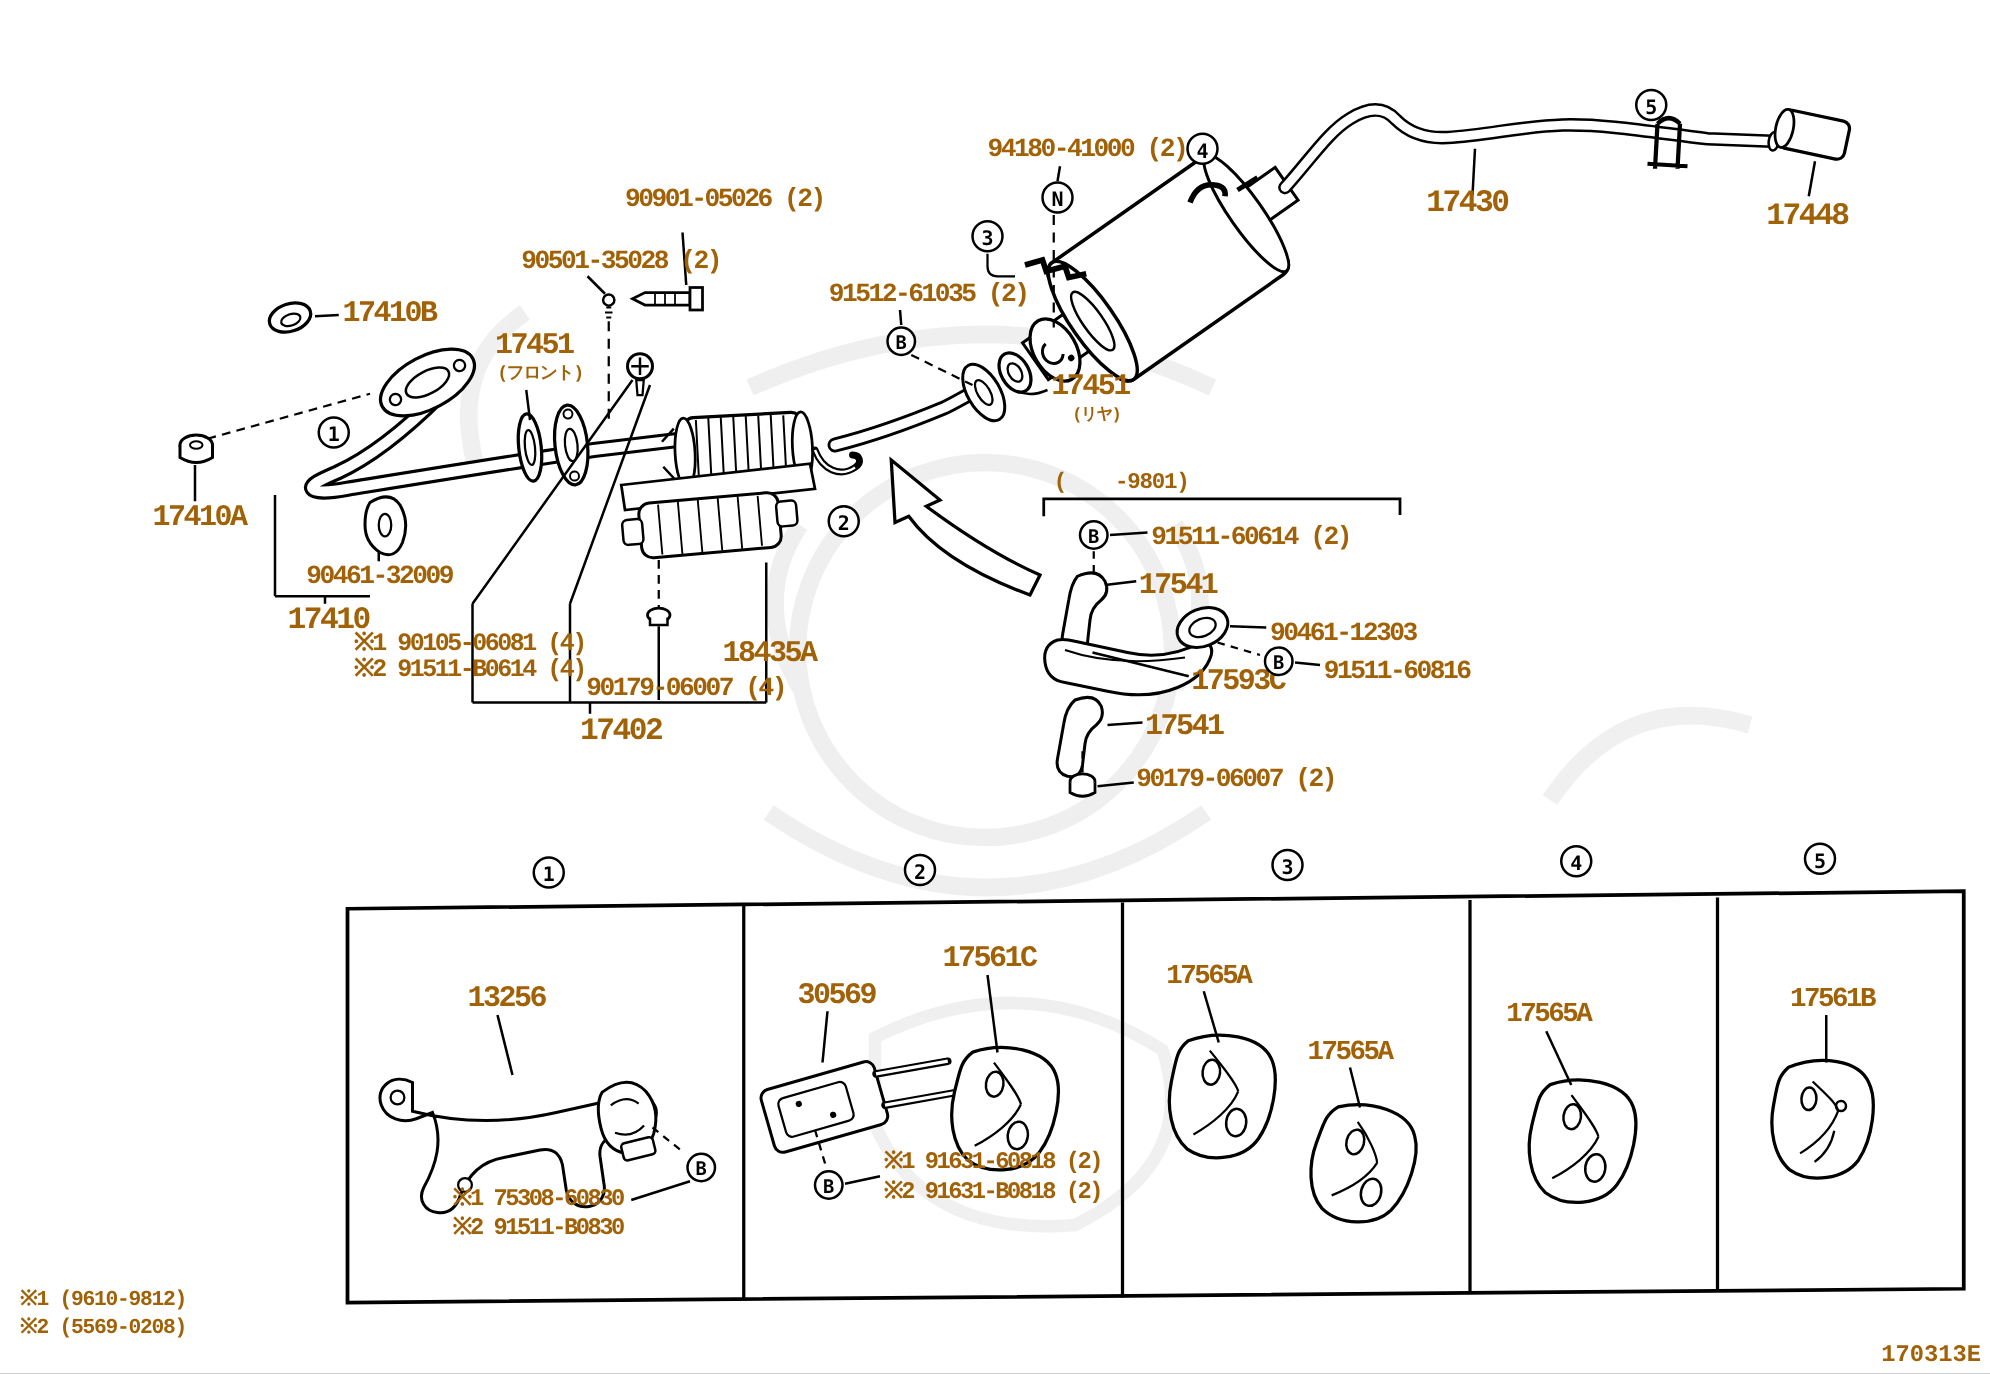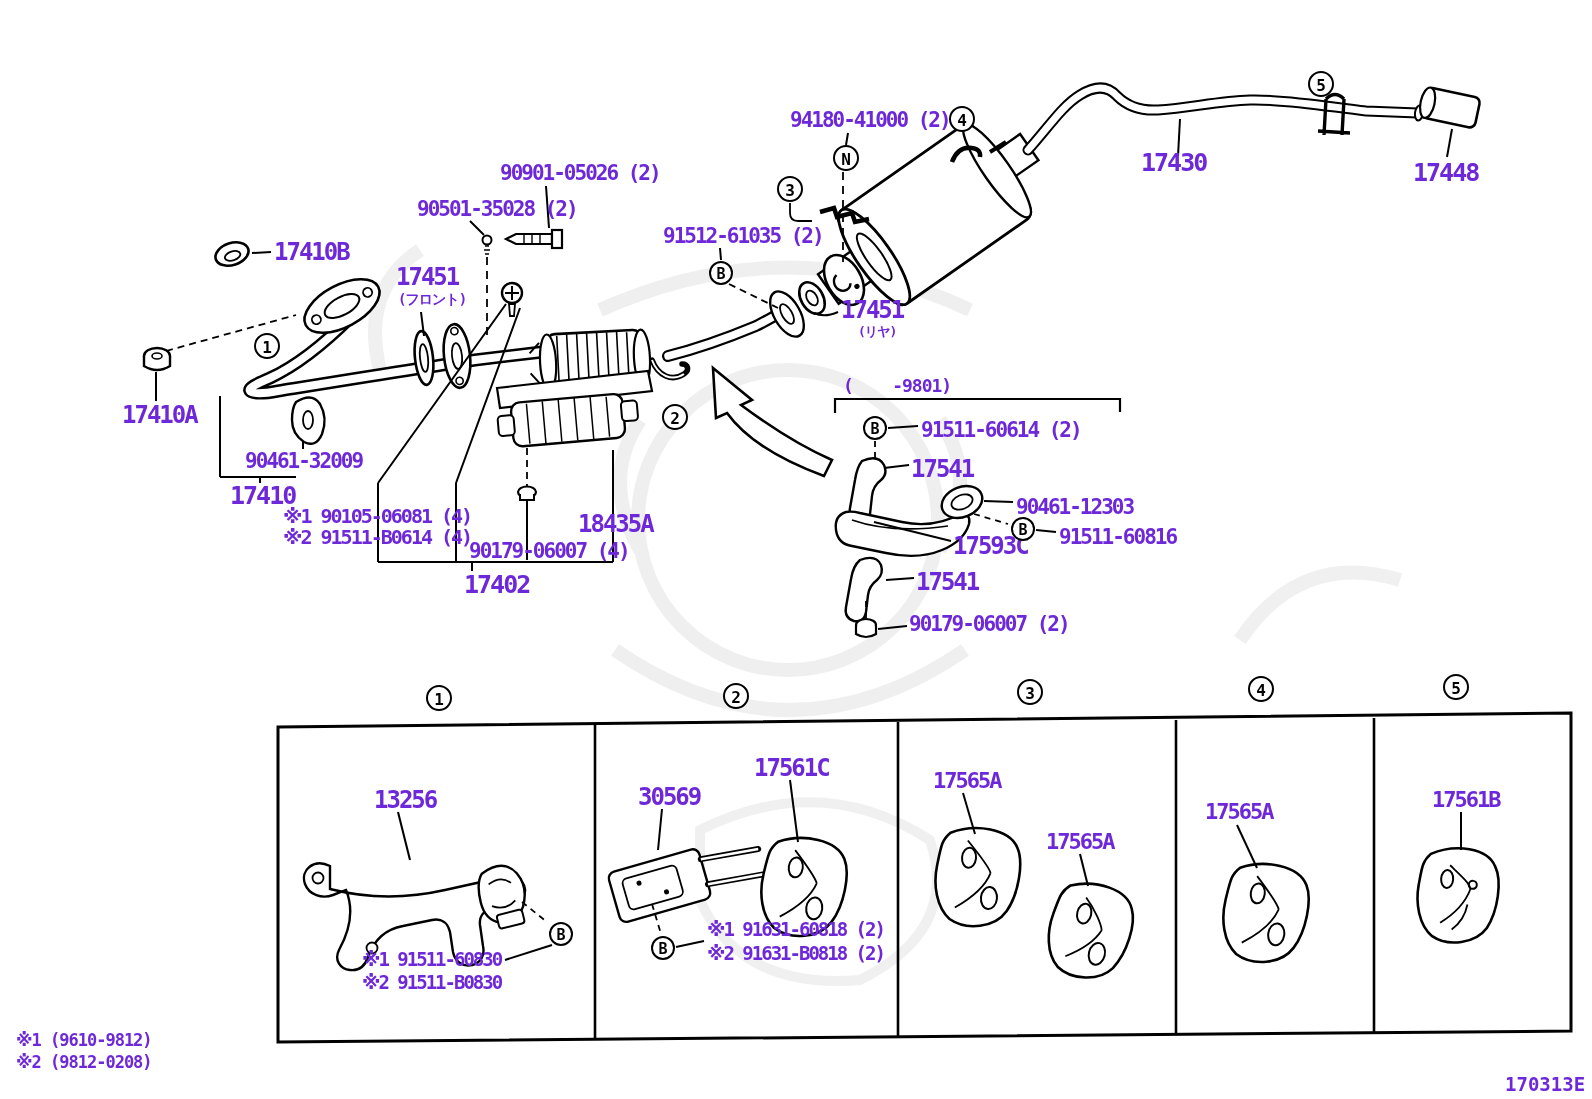--- a/index.html
+++ b/index.html
@@ -2,22 +2,22 @@
 <html><head>
 <meta charset="utf-8">
 <style>
   html,body{margin:0;padding:0;background:#888;}
   #stage{
     position:relative;width:1592px;height:1099px;background:#ffffff;
     overflow:hidden;font-family:"DejaVu Sans Mono","DejaVu Sans",monospace;
   }
   #art{position:absolute;left:0;top:0;}
   .lbl{
-    position:absolute;white-space:pre;color:#6d28d9;font-weight:bold;
-    font-size:21px;line-height:1.04;letter-spacing:-2px;z-index:3;
+    position:absolute;white-space:pre;color:#a16207;font-weight:bold;
+    font-size:21px;line-height:1.04;letter-spacing:-2px;z-index:3;font-family:Liberation Mono, monospace;
   }
   .s13{font-size:13px;letter-spacing:-1px}
   .s14{font-size:14px;letter-spacing:-1px}
   .s17{font-size:17px;letter-spacing:-1px}
   .s18{font-size:18px;letter-spacing:-1px}
   .s19{font-size:19px;letter-spacing:-2px}
   .s20{font-size:20px}
   .s22{font-size:22px}
   .s24{font-size:24px}
   .s25{font-size:25px}
@@ -295,21 +295,21 @@
 
   <g transform="translate(1460,896) rotate(4)">
     <path d="M-32,-40 C-8,-52 24,-50 33,-32 C41,-18 39,12 29,30 C19,46 -8,52 -25,42 C-39,32 -44,10 -42,-8 C-40,-26 -40,-32 -32,-40 Z" fill="#fff" stroke="#000" stroke-width="2.6"></path>
     <ellipse cx="-14" cy="-16" rx="6" ry="9" fill="#fff" stroke="#000" stroke-width="2"></ellipse>
     <circle cx="12" cy="-12" r="4" fill="#fff" stroke="#000" stroke-width="2"></circle>
     <path d="M-18,28 C-4,18 6,6 10,-8 M-12,-30 C0,-20 8,-14 10,-8 M-6,34 q12,-10 14,-26" stroke="#000" stroke-width="1.8" fill="none"></path>
   </g>
   <line x1="1461" y1="812" x2="1461" y2="850" stroke="#000" stroke-width="2"></line>
 </svg>
 
-<span class="lbl" style="left:500px;top:163px">90901-05026 (2)</span>
+<span class="lbl" style="left:500px;top:150px">90901-05026 (2)</span>
 <span class="lbl" style="left:417px;top:199px">90501-35028 (2)</span>
 <span class="lbl s24" style="left:274px;top:240px">17410B</span>
 <span class="lbl s24" style="left:396px;top:265px">17451</span>
 <span class="lbl s14" style="left:398px;top:292px">(フロント)</span>
 <span class="lbl" style="left:790px;top:110px">94180-41000 (2)</span>
 <span class="lbl" style="left:663px;top:226px">91512-61035 (2)</span>
 <span class="lbl s24" style="left:841px;top:298px">17451</span>
 <span class="lbl s13" style="left:858px;top:325px">(リヤ)</span>
 <span class="lbl s25" style="left:1141px;top:150px">17430</span>
 <span class="lbl s25" style="left:1413px;top:160px">17448</span>
@@ -329,26 +329,26 @@
 <span class="lbl" style="left:1059px;top:527px">91511-60816</span>
 <span class="lbl s24" style="left:916px;top:570px">17541</span>
 <span class="lbl" style="left:909px;top:614px">90179-06007 (2)</span>
 <span class="lbl s24" style="left:374px;top:788px">13256</span>
 <span class="lbl s24" style="left:638px;top:785px">30569</span>
 <span class="lbl s24" style="left:754px;top:756px">17561C</span>
 <span class="lbl s22" style="left:933px;top:770px">17565A</span>
 <span class="lbl s22" style="left:1046px;top:831px">17565A</span>
 <span class="lbl s22" style="left:1205px;top:801px">17565A</span>
 <span class="lbl s22" style="left:1432px;top:789px">17561B</span>
-<span class="lbl s19" style="left:362px;top:950px">※1 91511-60830</span>
+<span class="lbl s19" style="left:362px;top:950px">※1 75308-60830</span>
 <span class="lbl s19" style="left:362px;top:973px">※2 91511-B0830</span>
 <span class="lbl s19" style="left:707px;top:920px">※1 91631-60818 (2)</span>
 <span class="lbl s19" style="left:707px;top:944px">※2 91631-B0818 (2)</span>
 <span class="lbl s17" style="left:16px;top:1032px">※1 (9610-9812)</span>
-<span class="lbl s17" style="left:16px;top:1054px">※2 (9812-0208)</span>
+<span class="lbl s17" style="left:16px;top:1054px">※2 (5569-0208)</span>
 <span class="lbl s19" style="left:1505px;top:1075px;letter-spacing:0">170313E</span>
 
 <span class="circ" style="left:254px;top:333px">1</span>
 <span class="circ" style="left:662px;top:404px">2</span>
 <span class="circ" style="left:777px;top:176px">3</span>
 <span class="circ" style="left:949px;top:106px">4</span>
 <span class="circ" style="left:1308px;top:71px">5</span>
 <span class="circ" style="left:833px;top:145px">N</span>
 <span class="circ sm" style="left:709px;top:261px">B</span>
 <span class="circ sm" style="left:863px;top:416px">B</span>

